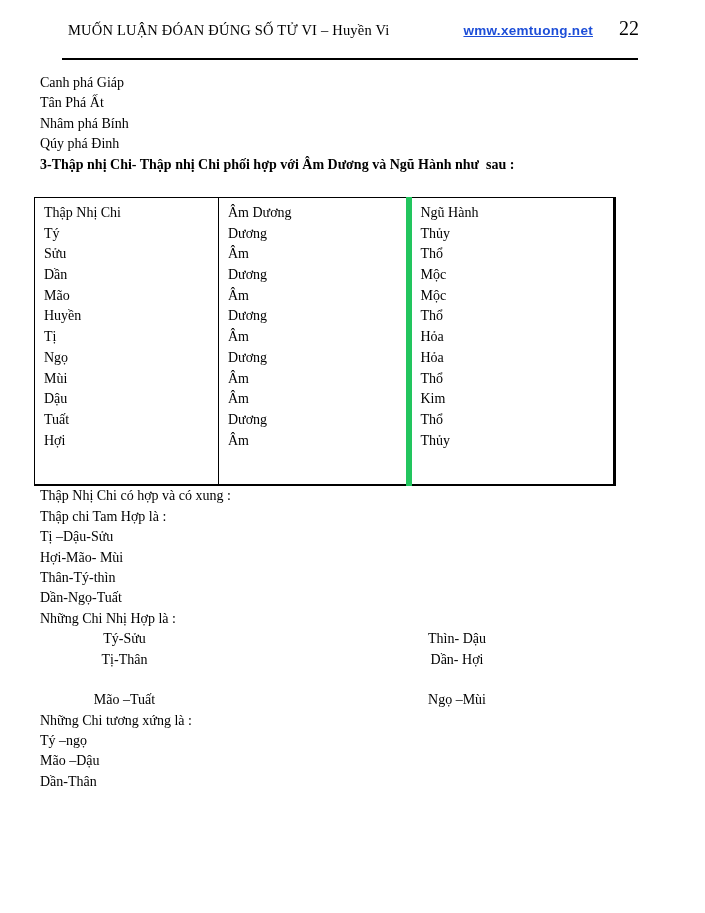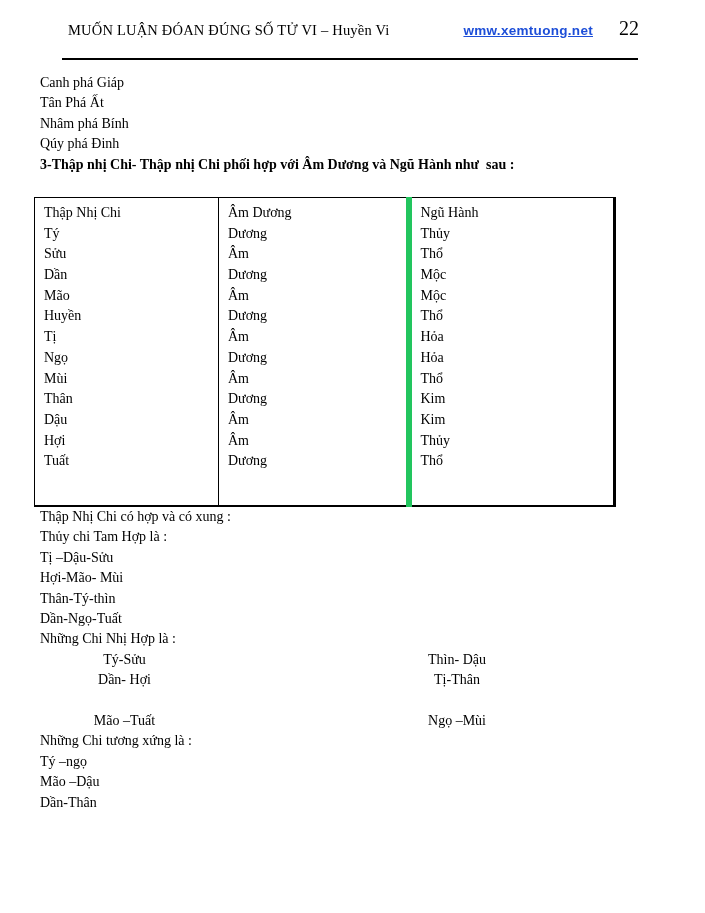--- a/index.html
+++ b/index.html
@@ -170,69 +170,64 @@
           <td>Ngọ</td>
           <td>Dương</td>
           <td>Hỏa</td>
         </tr>
           <tr>
           <td>Mùi</td>
           <td>Âm</td>
           <td>Thổ</td>
         </tr>
           <tr>
-          <td>Thân</td>
-          <td>Dương</td>
+          <td>Dậu</td>
+          <td>Âm</td>
           <td>Kim</td>
         </tr>
           <tr>
-          <td>Dậu</td>
-          <td>Âm</td>
-          <td>Kim</td>
+          <td>Tuất</td>
+          <td>Dương</td>
+          <td>Thổ</td>
         </tr>
           <tr>
           <td>Hợi</td>
           <td>Âm</td>
           <td>Thủy</td>
-        </tr>
-          <tr>
-          <td>Tuất</td>
-          <td>Dương</td>
-          <td>Thổ</td>
         </tr>
         </tbody>
       <tbody class="spacer-body">
         <tr>
             <td></td>
             <td></td>
             <td></td>
           </tr>
       </tbody>
     </table>
 
     <div class="after-table">
       <div class="line">Thập Nhị Chi có hợp và có xung :</div>
-      <div class="line">Thủy chi Tam Hợp là :</div>
+      <div class="line">Thập chi Tam Hợp là :</div>
       <div>
 
       <div class="line">Tị –Dậu-Sửu</div>
           <div class="line">Hợi-Mão- Mùi</div>
           <div class="line">Thân-Tý-thìn</div>
           <div class="line">Dần-Ngọ-Tuất</div>
         </div>
       <div class="line">Những Chi Nhị Hợp là :</div>
       <div>
 
       <div class="pair-row">
           <span>Tý-Sửu</span>
           <span>Thìn- Dậu</span>
         </div>
           <div class="pair-row">
+          <span>Tị-Thân</span>
           <span>Dần- Hợi</span>
-          <span>Tị-Thân</span>
         </div>
         </div>
       <div class="blank-line"></div>
       <div>
 
       <div class="pair-row">
           <span>Mão –Tuất</span>
           <span>Ngọ –Mùi</span>
         </div>
         </div>

